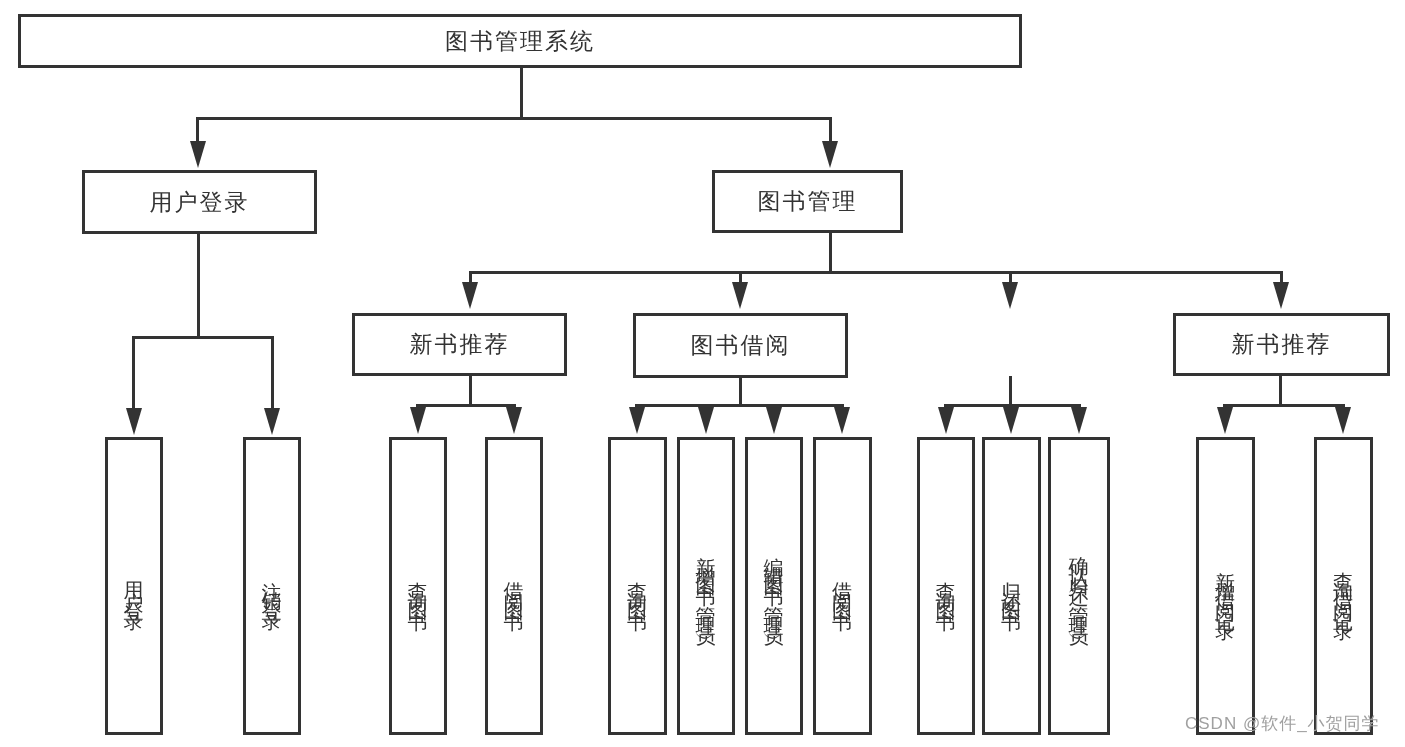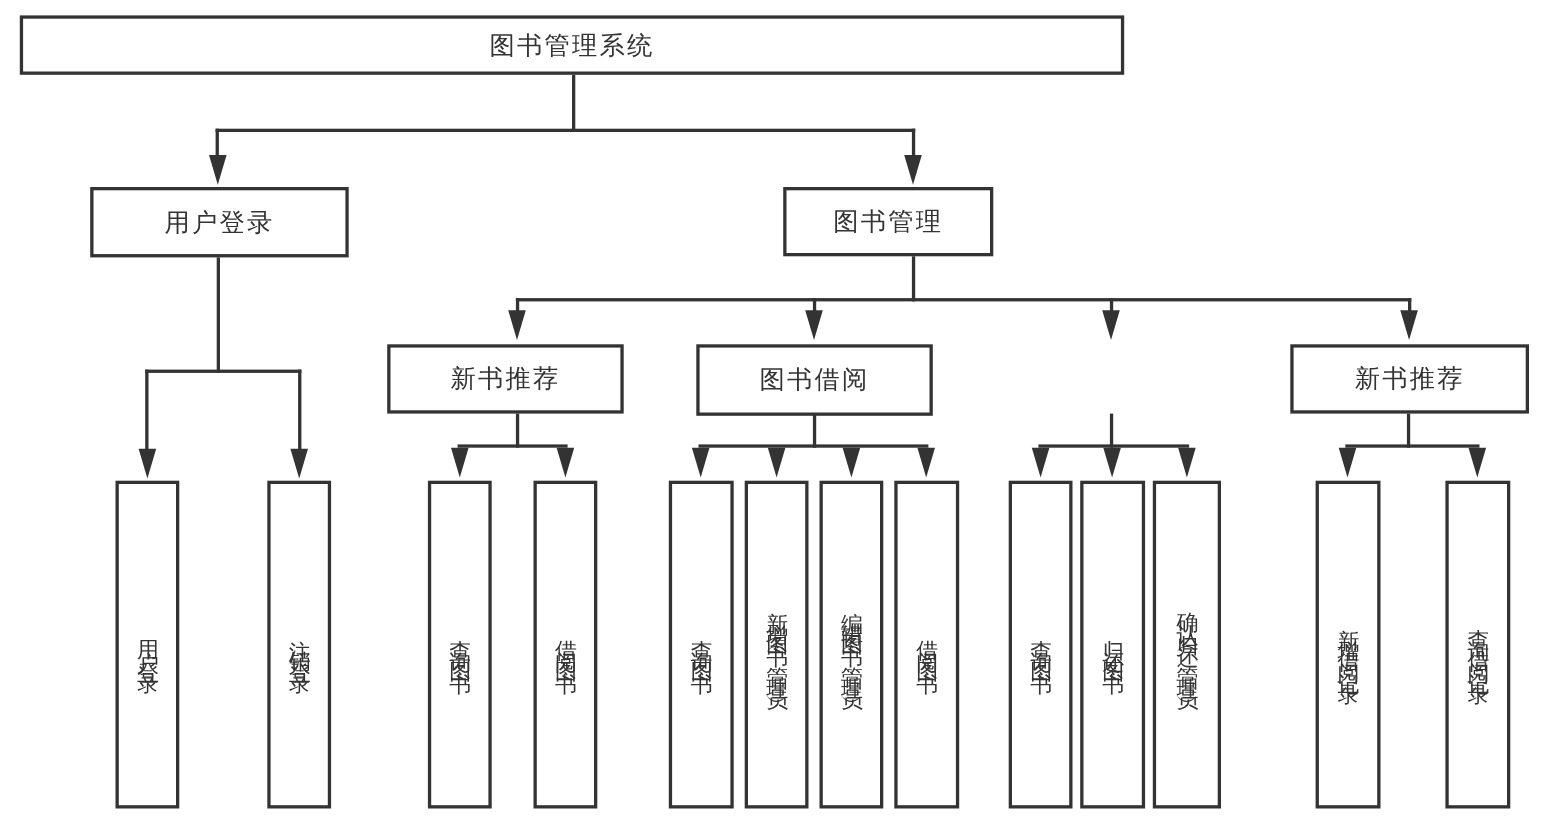--- a/index.html
+++ b/index.html
@@ -167,14 +167,15 @@
     <span class="lbl">确认归还（管理员）</span>
   </div>
 
   <div class="box vbox" style="left:1196px;top:437px;width:59px;height:298px">
     <span class="lbl">新增借阅记录</span>
   </div>
   <div class="box vbox" style="left:1314px;top:437px;width:59px;height:298px">
     <span class="lbl">查询借阅记录</span>
   </div>
 
+  <div class="watermark">CSDN @软件_小贺同学</div>
 
 </div>
 
 </body></html>

